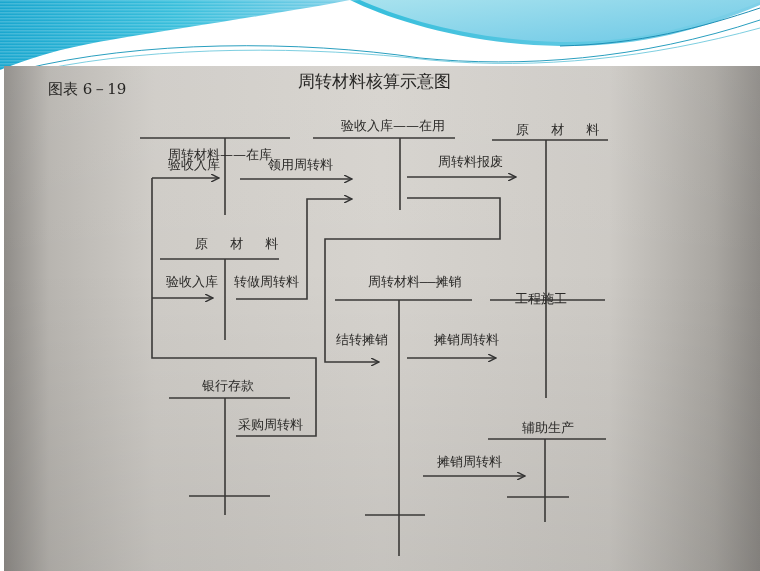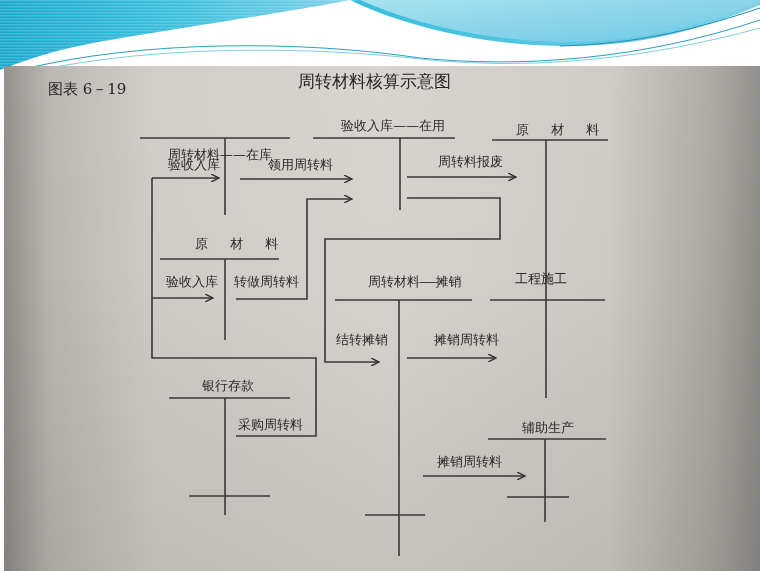--- a/index.html
+++ b/index.html
@@ -114,21 +114,21 @@
 </svg>
 
 <div class="lbl fig" style="left:48px; top:80px;">图表 6－19</div>
 <div class="lbl title" style="left:298px; top:70px;">周转材料核算示意图</div>
 
 <div class="lbl" style="left:168px; top:99px;margin-top:47px;">周转材料——在库</div>
 <div class="lbl" style="left:341px; top:117px;">验收入库——在用</div>
 <div class="lbl spaced" style="left:516px; top:121px;">原 材 料</div>
 <div class="lbl spaced" style="left:195px; top:235px;">原 材 料</div>
 <div class="lbl" style="left:368px; top:273px;font-family:Liberation Mono, monospace;">周转材料——摊销</div>
-<div class="lbl" style="left:515px; top:270px;">工程施工</div>
+<div class="lbl" style="left:515px; top:290px;">工程施工</div>
 <div class="lbl" style="left:202px; top:377px;">银行存款</div>
 <div class="lbl" style="left:522px; top:419px;">辅助生产</div>
 
 <div class="lbl" style="left:168px; top:156px;">验收入库</div>
 <div class="lbl" style="left:268px; top:156px;">领用周转料</div>
 <div class="lbl" style="left:438px; top:153px;">周转料报废</div>
 <div class="lbl" style="left:166px; top:273px;">验收入库</div>
 <div class="lbl" style="left:234px; top:273px;">转做周转料</div>
 <div class="lbl" style="left:336px; top:331px;text-align:right;">结转摊销</div>
 <div class="lbl" style="left:434px; top:331px;">摊销周转料</div>

